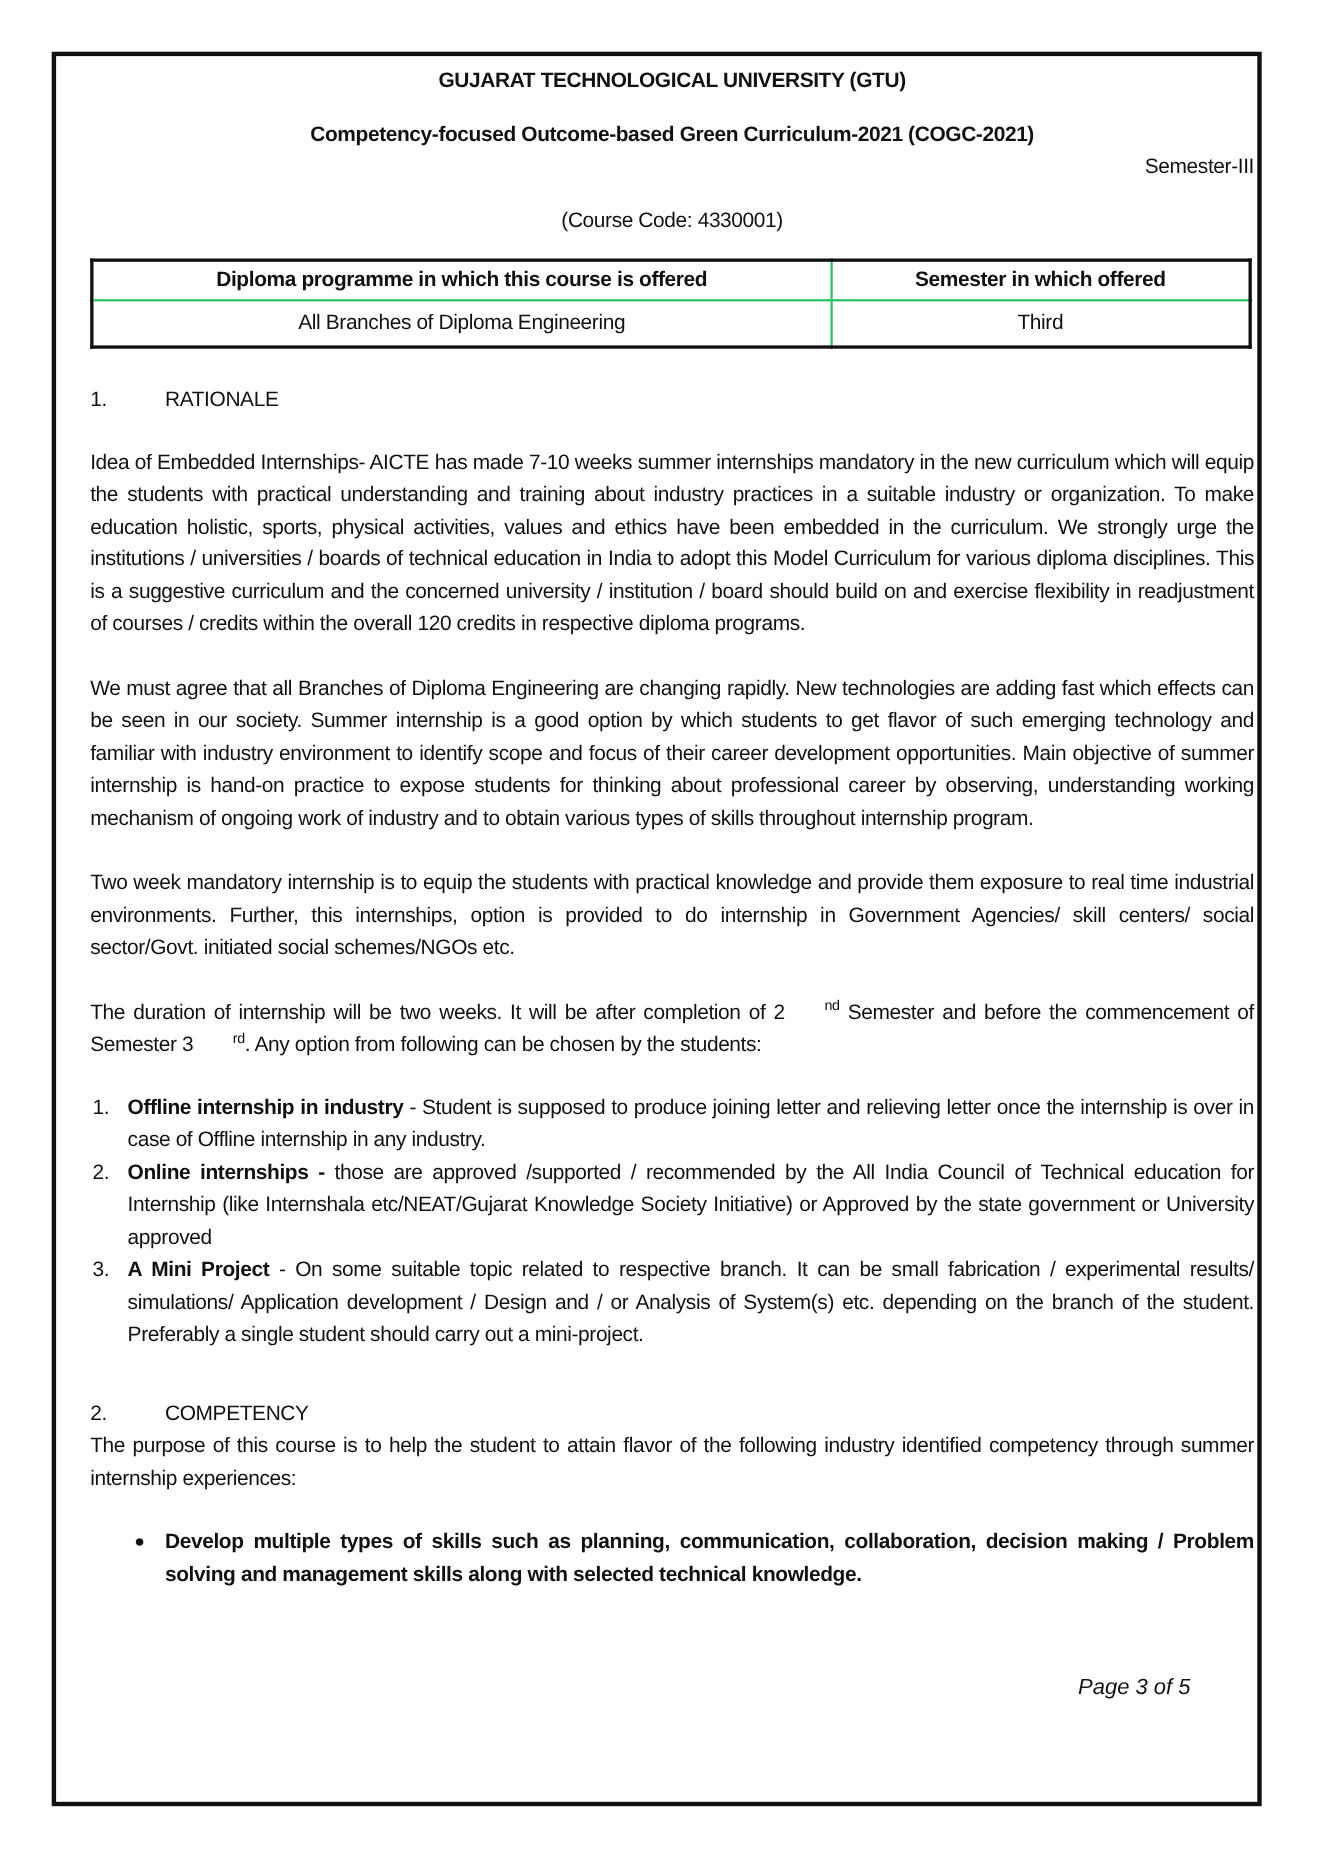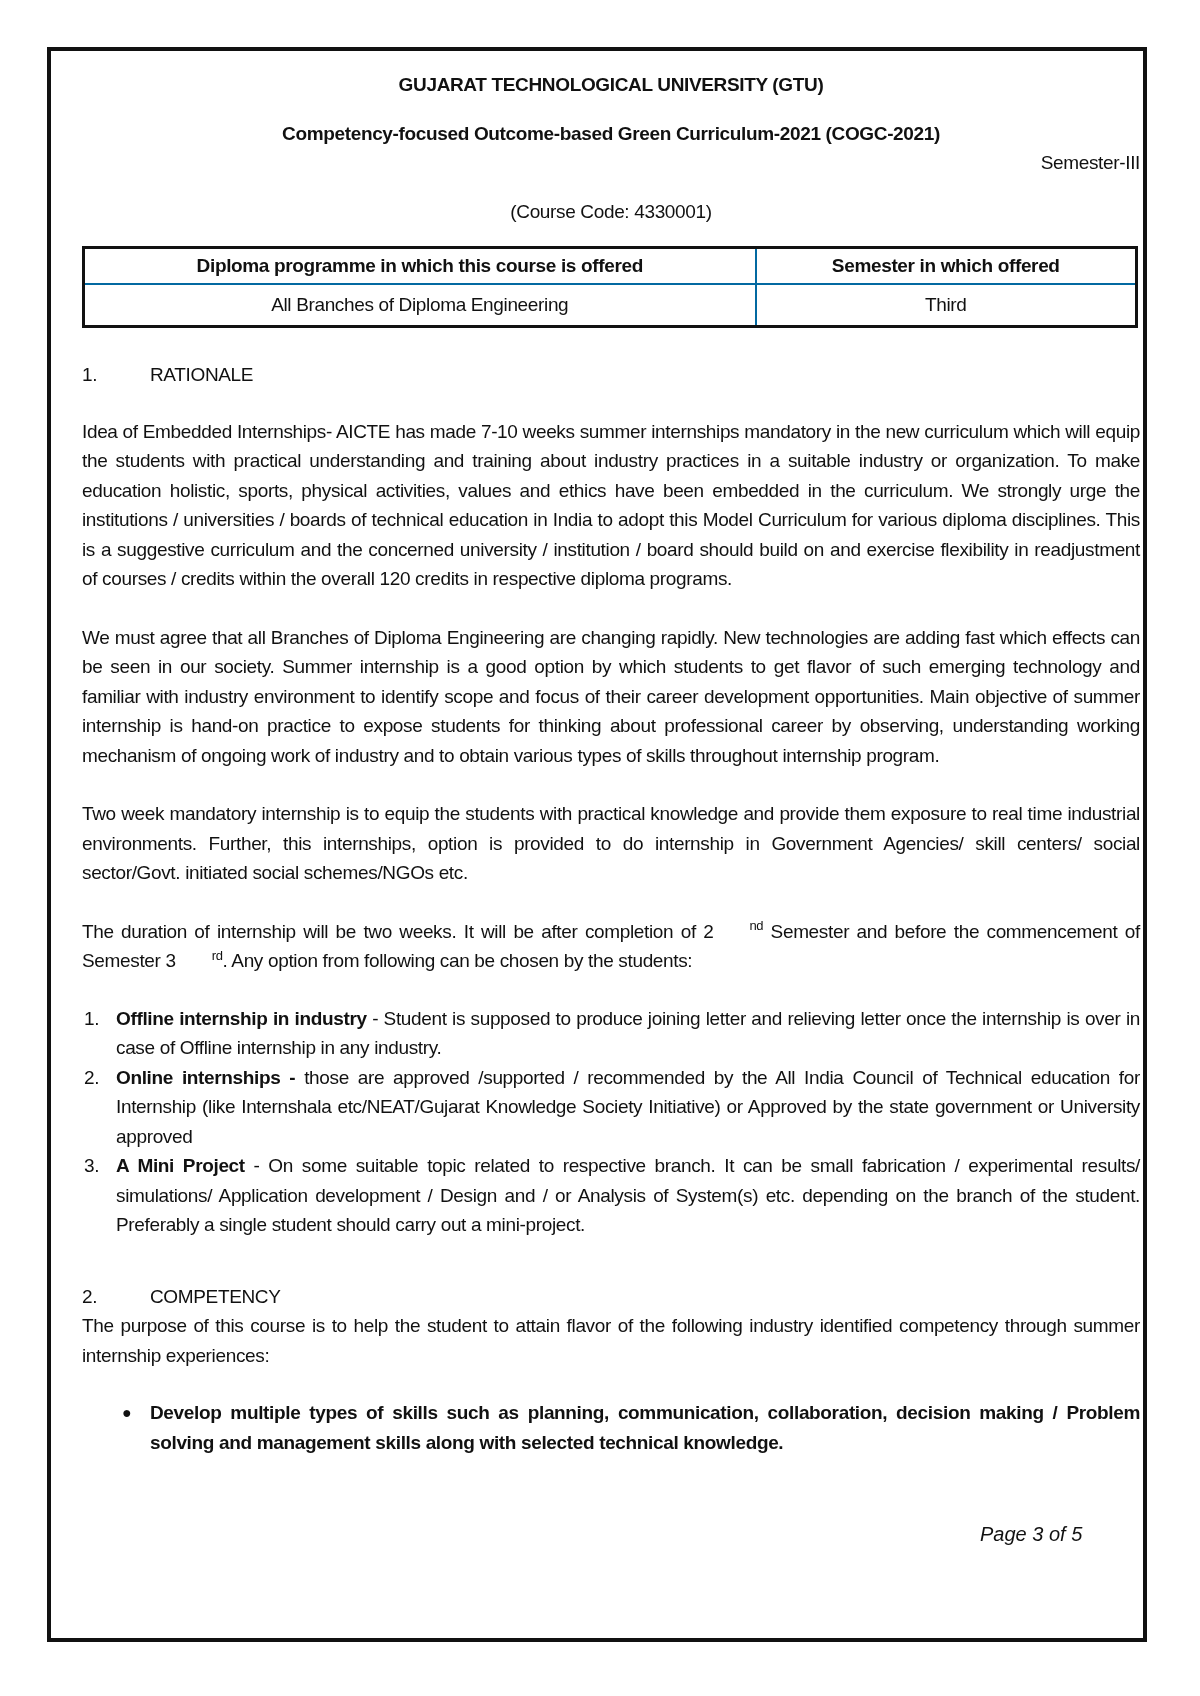--- a/index.html
+++ b/index.html
@@ -1,28 +1,28 @@
 <!DOCTYPE html>
 <html><head>
 <meta charset="utf-8">
 <style>
   html, body { margin: 0; padding: 0; background: #ffffff; }
   body { width: 1200px; height: 1696px; position: relative; font-family: "Liberation Sans", sans-serif; color: #111; }
   .page-border {
     position: absolute; left: 47px; top: 47px; width: 1100px; height: 1595px;
     border: 4px solid #111; box-sizing: border-box;
   }
-  .content { position: absolute; left: 82px; top: 70px; width: 1058px; font-size: 19px; line-height: 29.5px; letter-spacing: -0.35px; }
+  .content { position: absolute; left: 82px; top: 59px; width: 1058px; font-size: 19px; line-height: 29.5px; letter-spacing: -0.35px; }
   .center { text-align: center; }
   .hdr-title { font-size: 19px; font-weight: bold; margin: 0; }
   .hdr-sub { margin: 0; text-align: right; }
   .gap-s { height: 19px; }
   .serif-bold { font-family: "Liberation Serif", serif; font-weight: bold; font-size: 20px; }
   table.offer { width: 1056px; border-collapse: collapse; margin-top: 20px; border: 3px solid #111; font-size: 19px; }
-  table.offer th, table.offer td { border: 2px solid #0369a1; text-align: center; padding: 0; height: 34px; line-height: 28px; }
+  table.offer th, table.offer td { border: 2px solid #22c55e; text-align: center; padding: 0; height: 34px; line-height: 28px; }
   table.offer td { height: 40px; }
   table.offer th { font-weight: bold; }
   .sec-head { font-weight: normal; margin: 0; }
   .sec-head .num { display: inline-block; width: 68px; }
   p { margin: 0; text-align: justify; }
   .para-gap { height: 29px; }
   ol.opts { margin: 0; padding: 0; list-style: none; }
   ol.opts li { position: relative; padding-left: 34px; text-align: justify; }
   ol.opts li .marker { position: absolute; left: 2px; top: 0; }
   ul.comp { margin: 0; padding: 0; list-style: none; }

